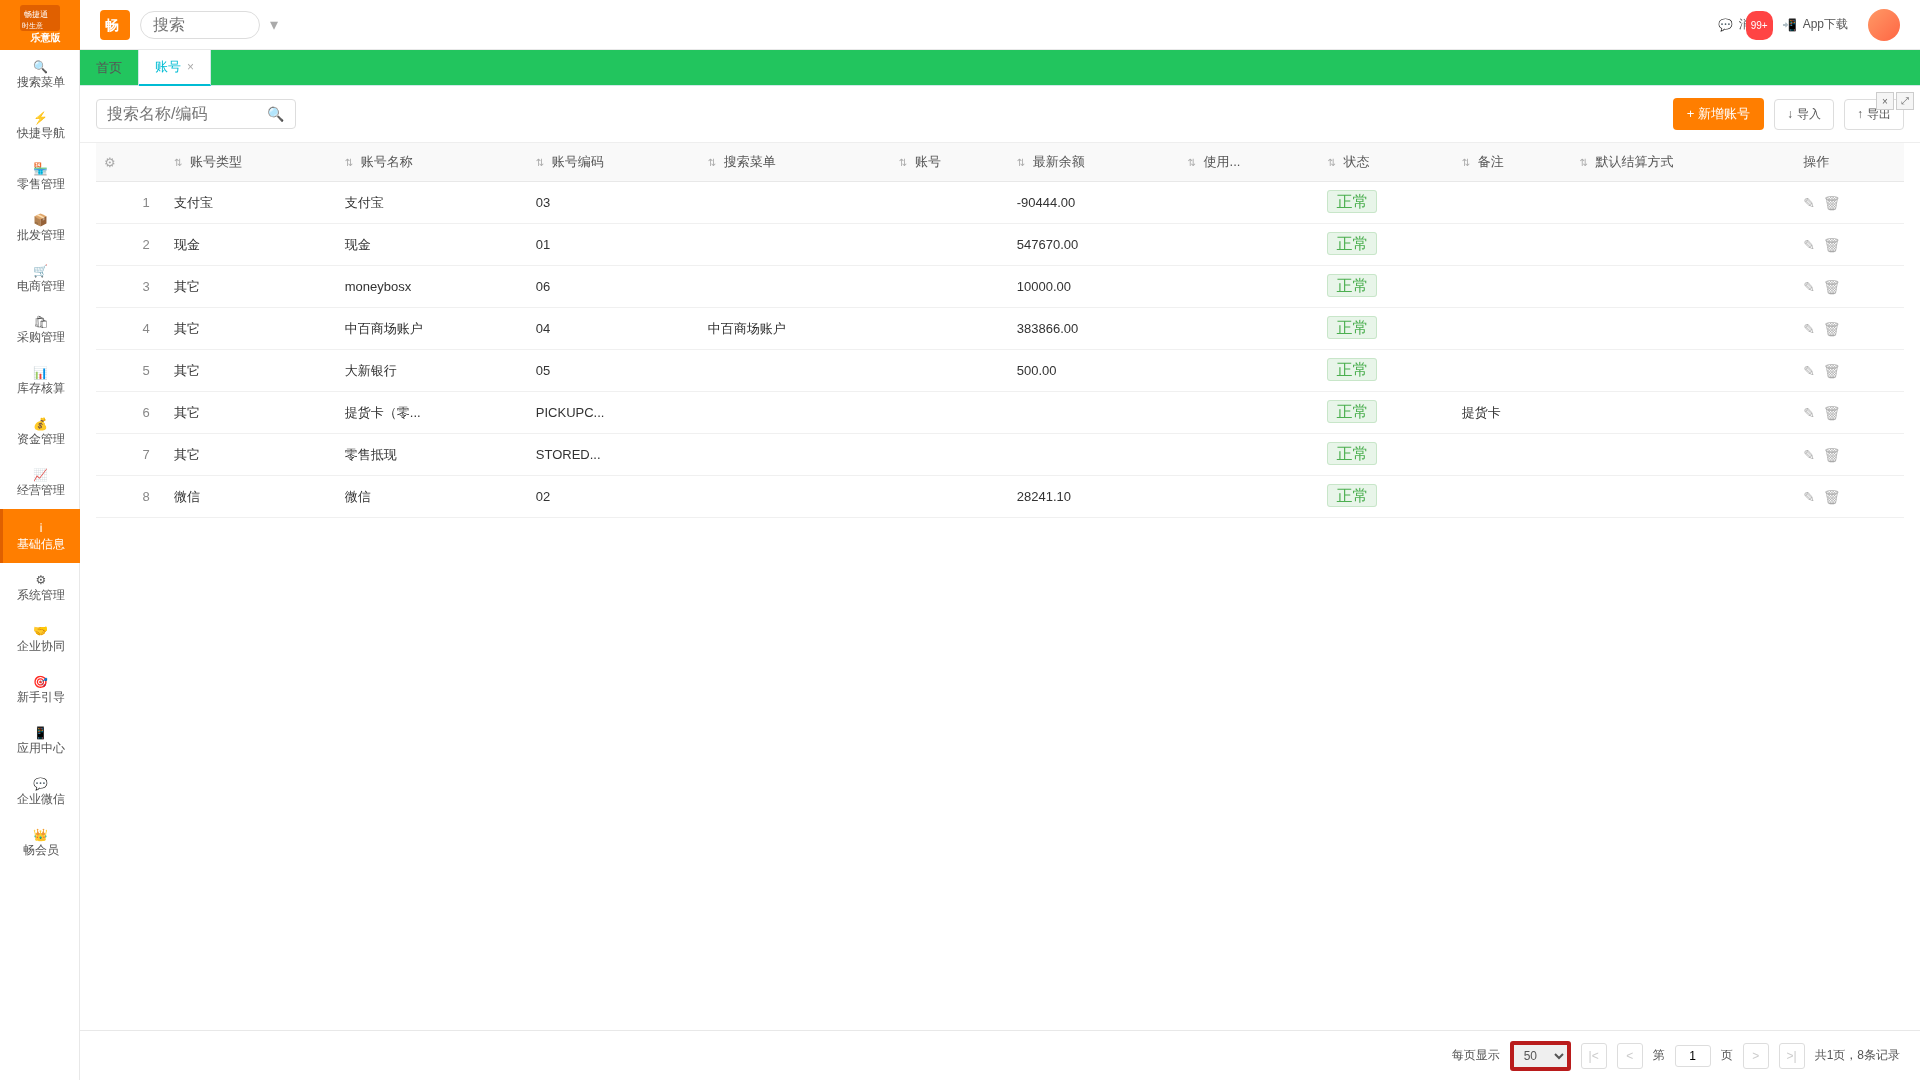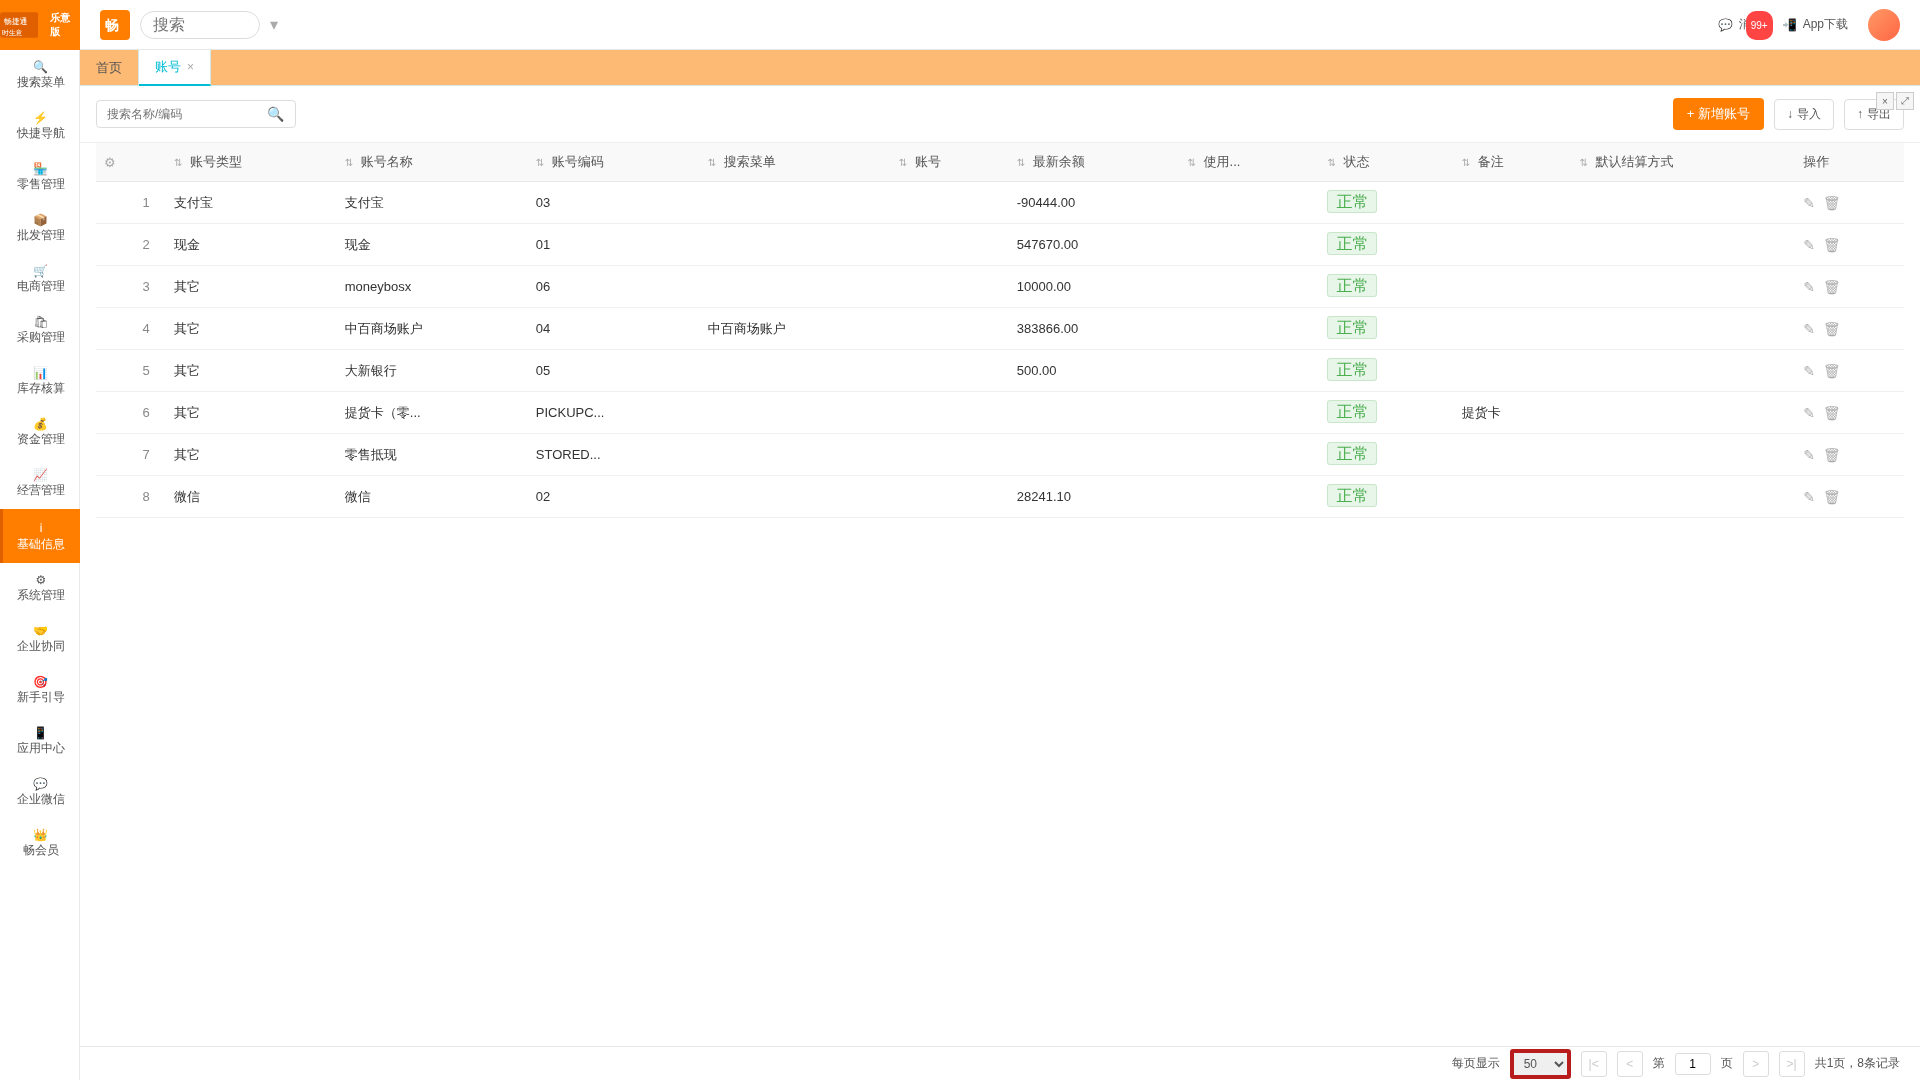--- a/index.html
+++ b/index.html
@@ -15,20 +15,21 @@
       border-right: 1px solid #e8e8e8;
       flex-shrink: 0;
     }
     .sidebar-logo {
       width: 80px;
       height: 50px;
       background: #ff7e00;
       display: flex;
       align-items: center;
       justify-content: center;
+      flex-direction: column;
     }
     .sidebar-logo-text {
       color: white;
       font-size: 10px;
       font-weight: bold;
       margin-left: 12px;
     }
     .sidebar-nav-item {
       width: 80px;
       padding: 10px 5px;
@@ -111,21 +112,21 @@
     .avatar {
       width: 32px;
       height: 32px;
       border-radius: 50%;
       background: linear-gradient(135deg, #ff9966, #ff6644);
     }
 
     
     .tab-bar {
       height: 36px;
-      background: #fdba74;
+      background: #22c55e;
       display: flex;
       align-items: center;
       border-bottom: 1px solid #d0e8e8;
       flex-shrink: 0;
       padding-left: 0;
     }
     .tab {
       height: 36px;
       display: flex;
       align-items: center;
@@ -278,21 +279,21 @@
       gap: 8px;
     }
     .action-btn {
       color: #aaa;
       cursor: pointer;
       font-size: 14px;
     }
 
     
     .pagination {
-      height: 34px;
+      height: 50px;
       border-top: 1px solid #e8e8e8;
       display: flex;
       align-items: center;
       justify-content: flex-end;
       padding: 0 20px;
       gap: 10px;
       flex-shrink: 0;
       background: white;
     }
     .pagination-text { font-size: 12px; color: #555; }
@@ -446,21 +447,21 @@
   </div>
 
   <div class="page-content">
     <div class="window-controls">
       <div class="win-btn">×</div>
       <div class="win-btn">⤢</div>
     </div>
 
     <div class="toolbar">
       <div class="search-box">
-        <input type="text" style="border: none; outline: none; font-size: 12px; color: rgb(153, 153, 153); width: 160px;" placeholder="搜索名称/编码">
+        <input type="text" style="border: none; outline: none; font-size: 16px; color: rgb(153, 153, 153); width: 160px;" placeholder="搜索名称/编码">
         <span class="search-icon">🔍</span>
       </div>
       <div class="toolbar-right">
         <button class="btn-add">+ 新增账号</button>
         <button class="btn-outline">
           <span>↓</span>
           <span>导入</span>
         </button>
         <button class="btn-outline">
           <span>↑</span>

